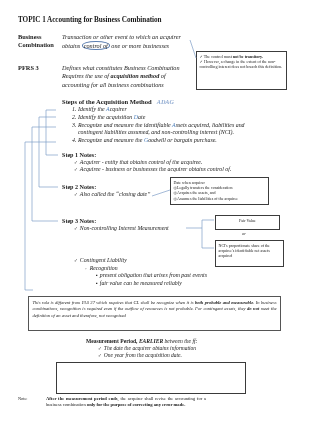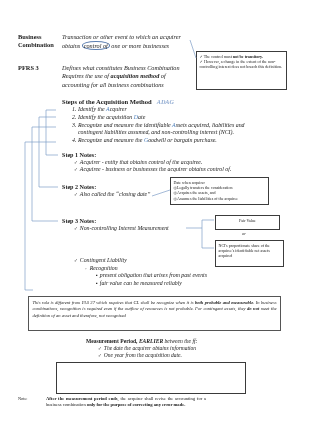--- a/index.html
+++ b/index.html
@@ -135,20 +135,21 @@
   }
 
   
   .connectors{position:absolute;left:0;top:0;width:300px;height:425px;}
 </style>
 </head>
 <body>
 
 <div class="page">
 
+  <div class="doc-title">TOPIC 1 Accounting for Business Combination</div>
 
   <div class="term term-bc">
     <span>Business Combination</span>
   </div>
   <div class="def def-bc">
     <span>Transaction or other event to which an acquirer obtains </span><span class="circle-note">control of</span>
     <span>one or more businesses</span>
   </div>
 
   <div class="term term-pfrs">PFRS 3</div>

